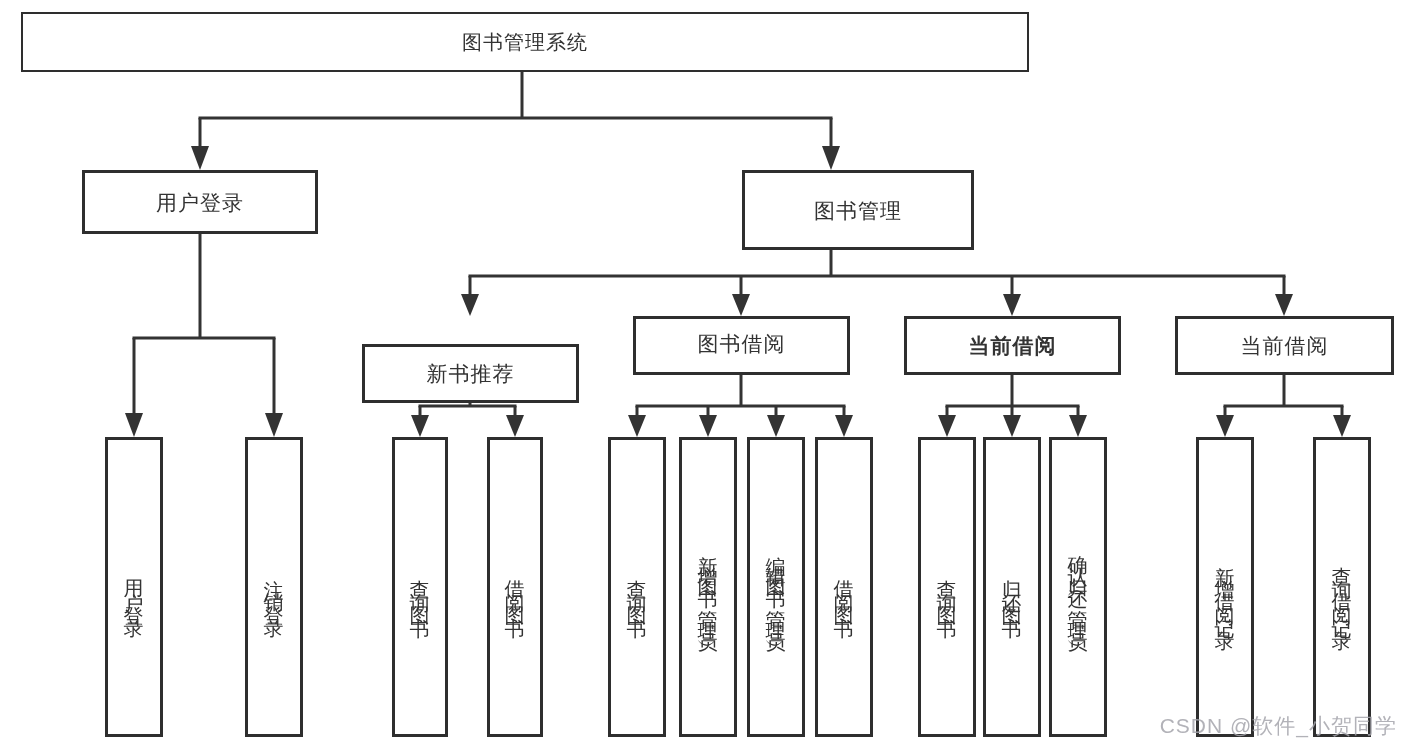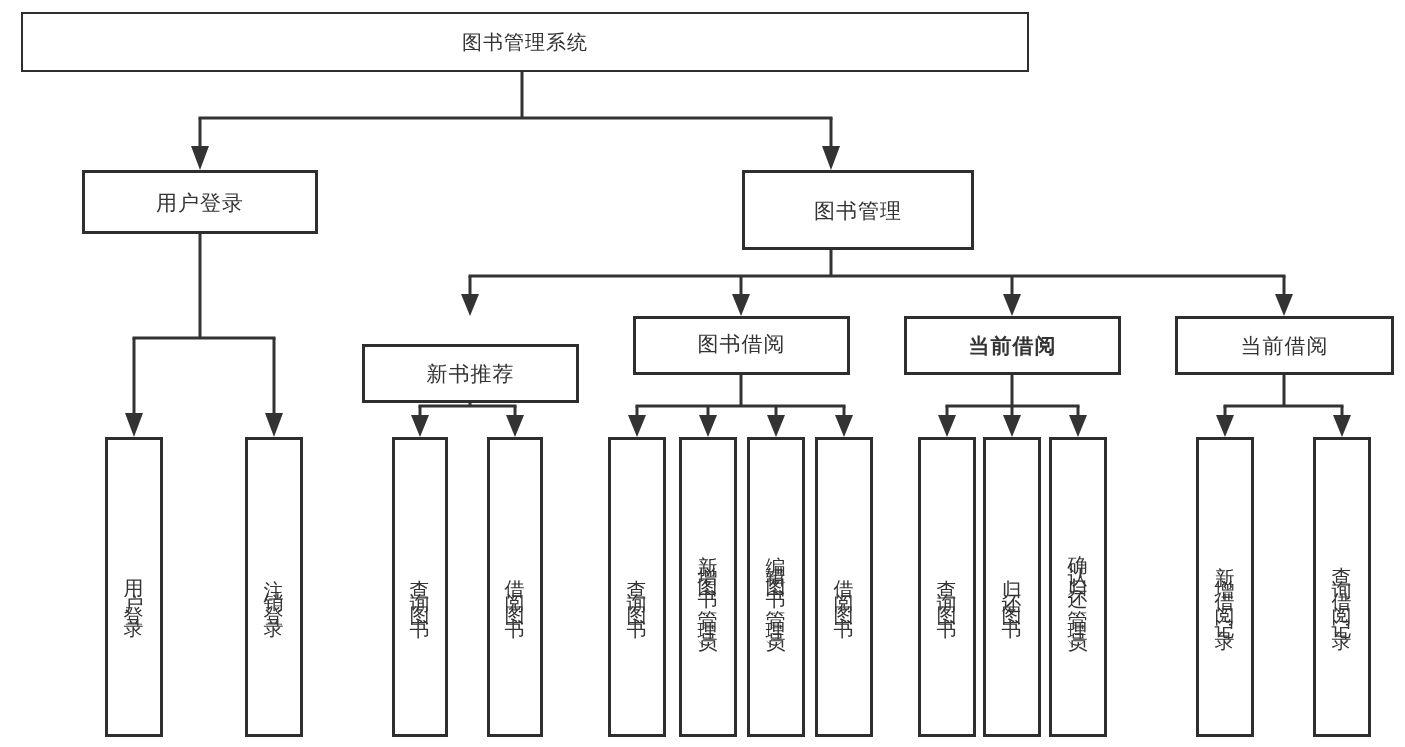--- a/index.html
+++ b/index.html
@@ -162,14 +162,15 @@
   <div class="node node-v long" style="left:747px; top:437px; width:58px; height:300px;">编辑图书（管理员）</div>
   <div class="node node-v" style="left:815px; top:437px; width:58px; height:300px;">借阅图书</div>
 
   <div class="node node-v" style="left:918px; top:437px; width:58px; height:300px;">查询图书</div>
   <div class="node node-v" style="left:983px; top:437px; width:58px; height:300px;">归还图书</div>
   <div class="node node-v long" style="left:1049px; top:437px; width:58px; height:300px;">确认归还（管理员）</div>
 
   <div class="node node-v" style="left:1196px; top:437px; width:58px; height:300px;">新增借阅记录</div>
   <div class="node node-v" style="left:1313px; top:437px; width:58px; height:300px;">查询借阅记录</div>
 
+  <div class="watermark">CSDN @软件_小贺同学</div>
 
 </div>
 
 </body></html>

